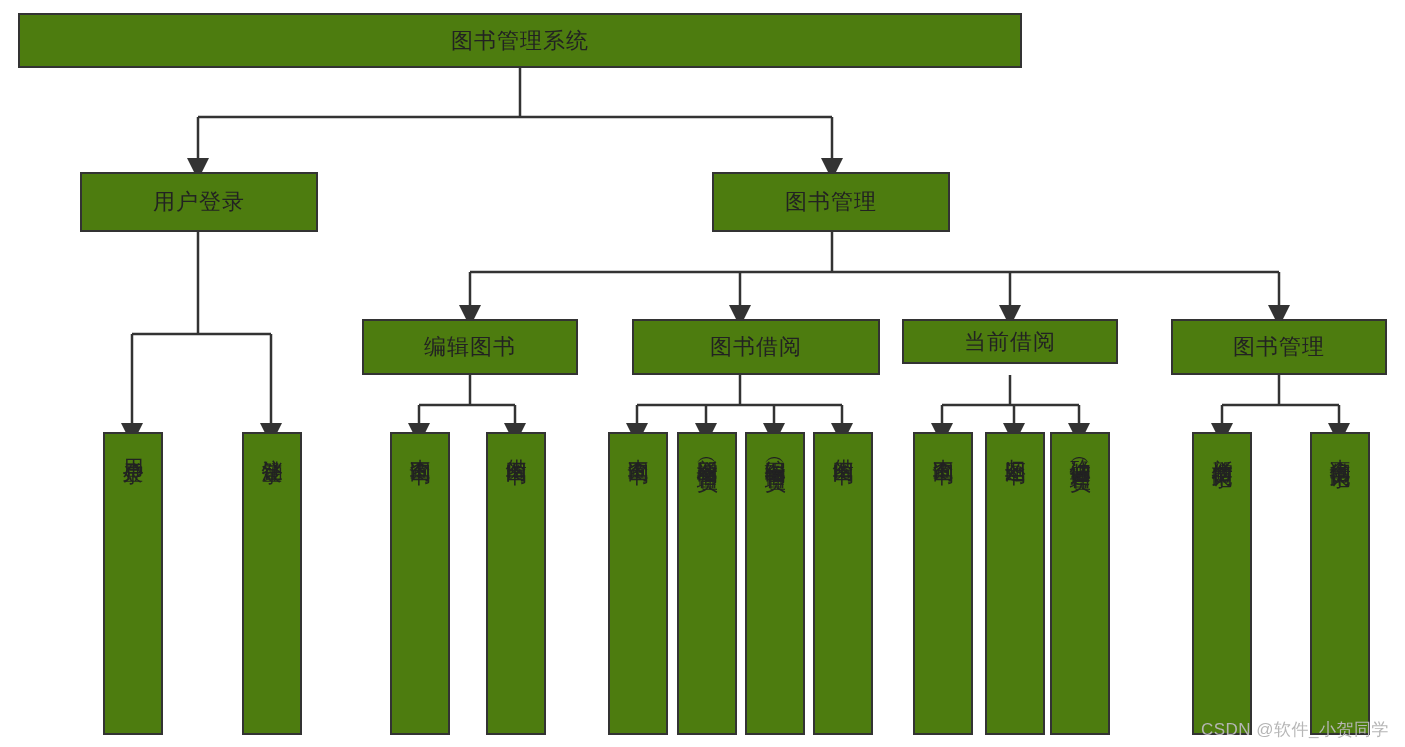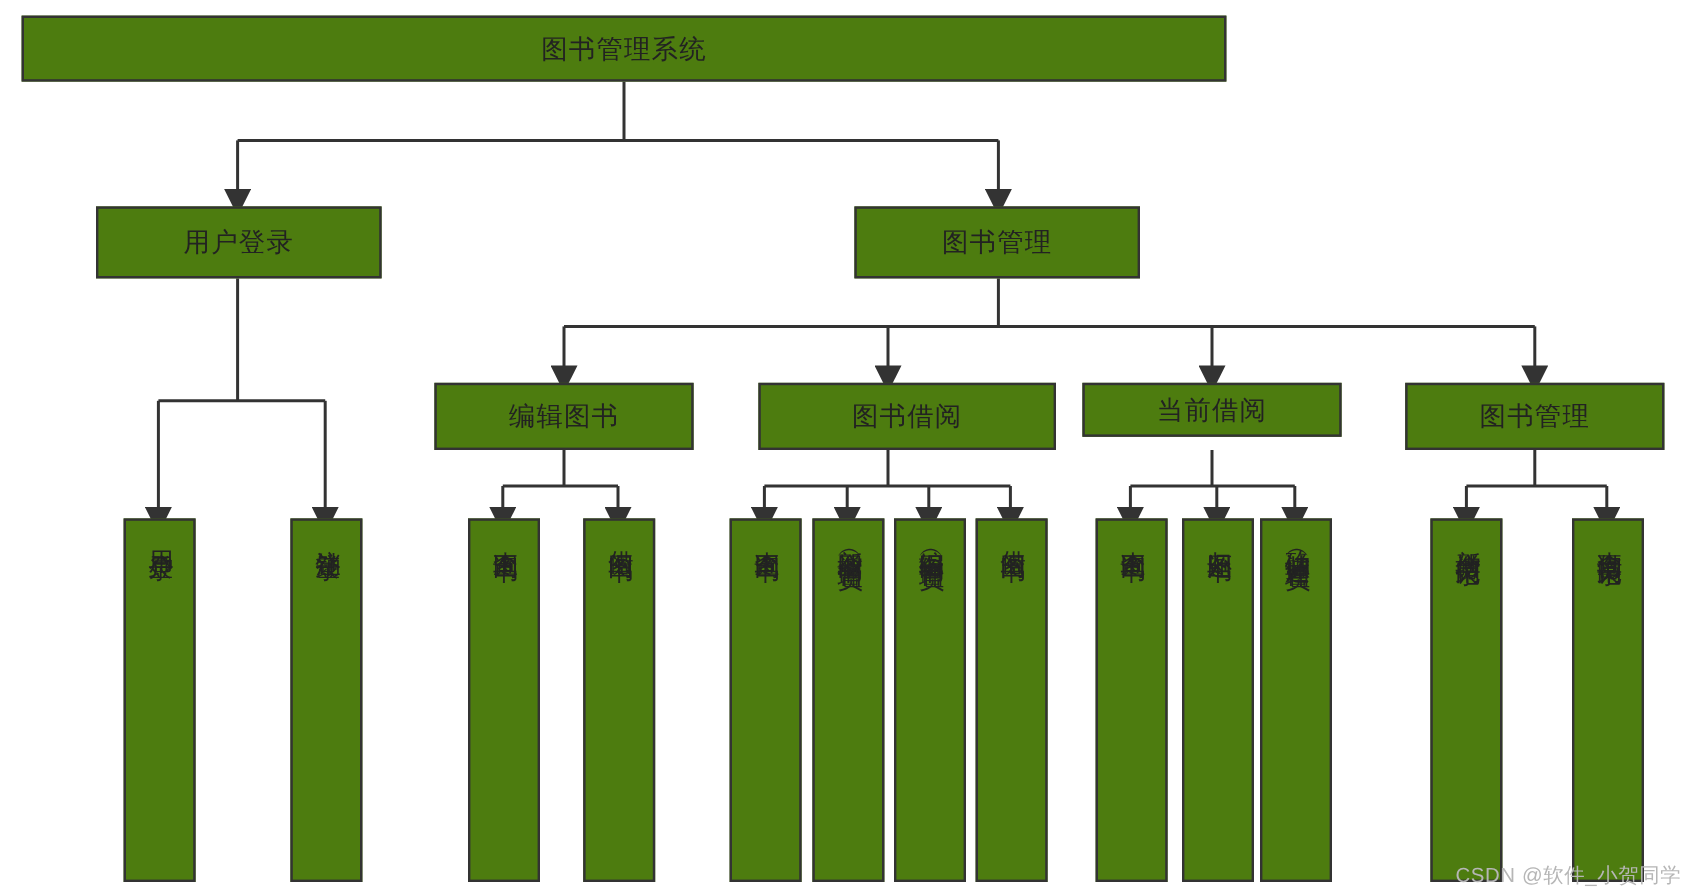--- a/index.html
+++ b/index.html
@@ -46,21 +46,21 @@
     writing-mode: vertical-rl;
     text-orientation: upright;
     font-size: 21px;
     line-height: 1.08;
     letter-spacing: 2px;
     white-space: nowrap;
     text-align: center;
   }
   .watermark {
     position: absolute;
-    right: 4px;
+    right: 16px;
     bottom: 6px;
     font-size: 17px;
     color: #b6b6b6;
     white-space: nowrap;
     letter-spacing: 0.5px;
   }
 </style>
 </head>
 <body>
 

